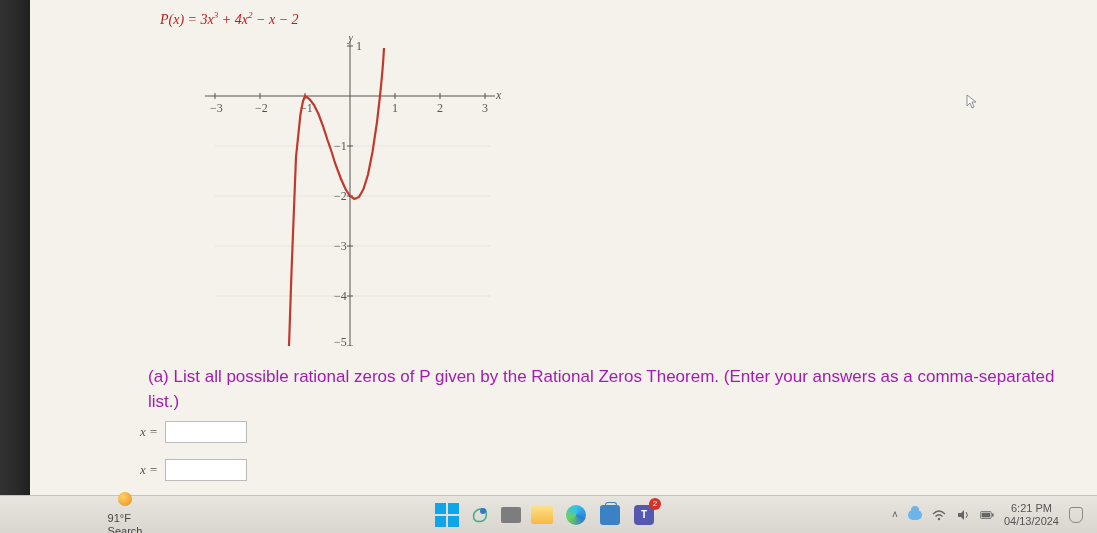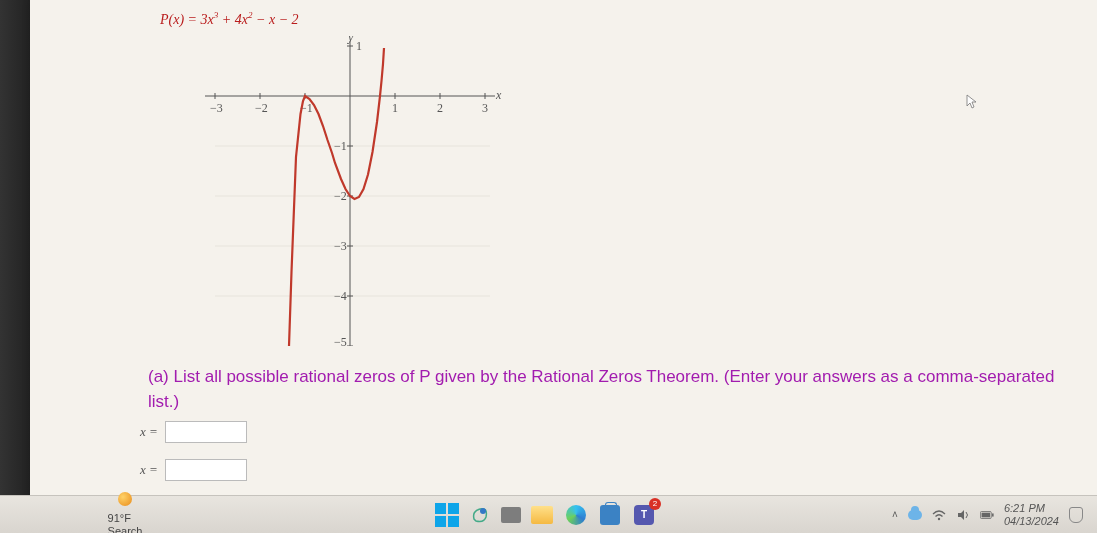--- a/index.html
+++ b/index.html
@@ -166,21 +166,21 @@
     font-size:8px; border-radius:50%;
     width:12px;height:12px;
     display:flex;align-items:center;justify-content:center;
   }
   .tray {
     display: flex; align-items: center;
     gap: 10px;
     padding-right: 14px;
     color: #555;
   }
-  .tray .clock { text-align: left; line-height:1.1; font-size:11px;font-style:italic;}
+  .tray .clock { text-align: center; line-height:1.1; font-size:11px;}
   .tray .chevron { font-size:10px; }
   .tray-icon { width:14px;height:14px; display:inline-flex;align-items:center;justify-content:center;}
   .cloud {
     width:16px;height:10px;
     background:#6db4e8;
     border-radius:6px;
     position:relative;
   }
   .cloud::before{content:"";position:absolute;top:-4px;left:3px;width:8px;height:8px;background:#6db4e8;border-radius:50%;}
   .notif {

